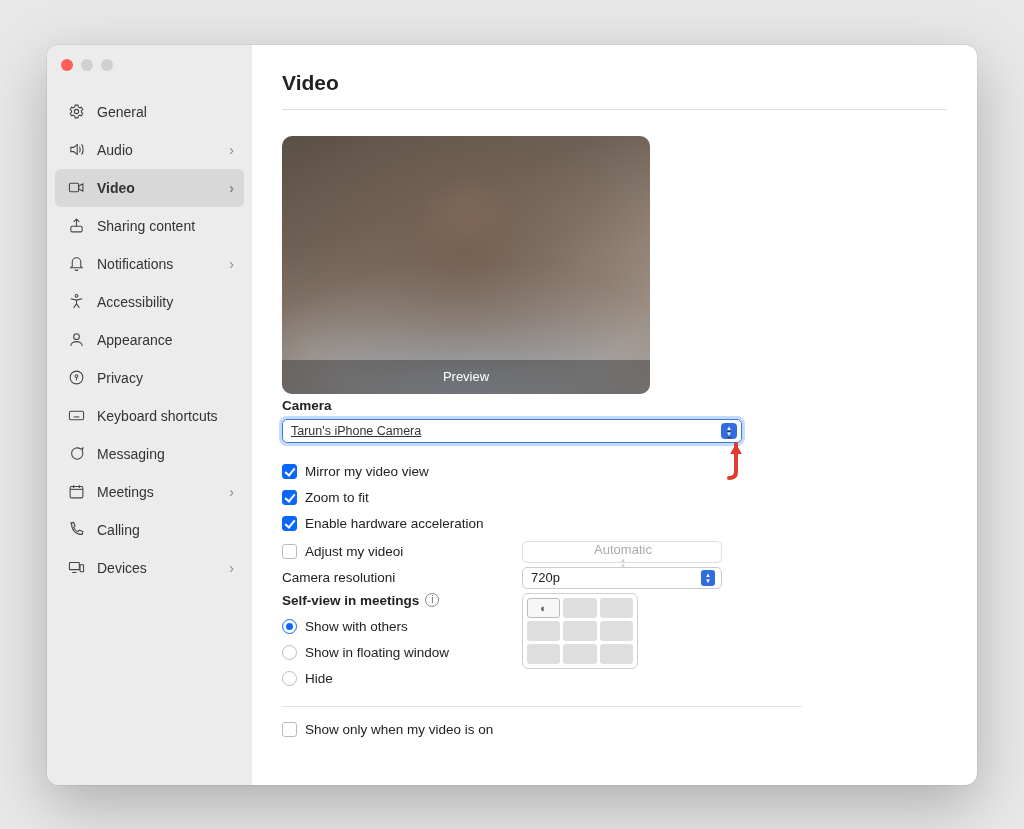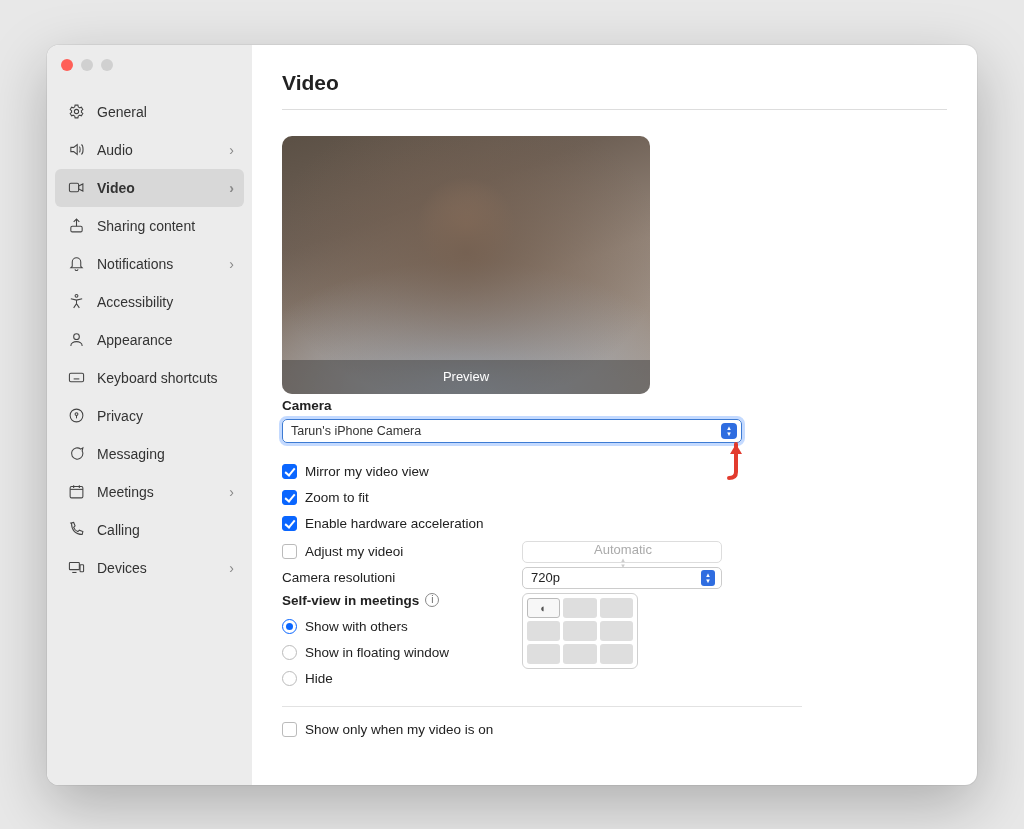--- a/index.html
+++ b/index.html
@@ -131,20 +131,21 @@
     border: 1px solid #3d7bd3;
     outline: 3px solid rgba(85,150,255,0.35);
     border-radius: 5px;
     display:flex; align-items:center;
     padding: 0 4px 0 8px;
     background:#fff;
     font-size: 12.5px;
     color:#333;
     margin-bottom: 16px;
     position: relative;
+    text-decoration: underline;
   }
   .select .value { flex:1; }
   .select .stepper {
     width:16px;height:16px;background:#2f6de0;border-radius:4px;
     display:flex;flex-direction:column;align-items:center;justify-content:center;
     color:#fff;font-size:7px;line-height:6px;
   }
   .arrow-annotation {
     position:absolute;
     right:-10px; top: 22px;
@@ -309,36 +310,36 @@
             <circle cx="12" cy="8" r="4"></circle>
             <path d="M4 21c0-4 4-6 8-6s8 2 8 6"></path>
           </svg>
       </span>
       <span class="label">Appearance</span>
     </div>
 
     <div class="side-item">
       <span class="icon">
         <svg viewBox="0 0 24 24">
-            <rect x="2" y="6" width="20" height="12" rx="2"></rect>
-            <path d="M6 10h0M10 10h0M14 10h0M18 10h0M8 14h8"></path>
-          </svg>
-      </span>
-      <span class="label">Keyboard shortcuts</span>
-    </div>
-
-    <div class="side-item">
-      <span class="icon">
-        <svg viewBox="0 0 24 24">
             <circle cx="12" cy="12" r="9"></circle>
             <circle cx="12" cy="10" r="2"></circle>
             <path d="M12 12v4"></path>
           </svg>
       </span>
       <span class="label">Privacy</span>
+    </div>
+
+    <div class="side-item">
+      <span class="icon">
+        <svg viewBox="0 0 24 24">
+            <rect x="2" y="6" width="20" height="12" rx="2"></rect>
+            <path d="M6 10h0M10 10h0M14 10h0M18 10h0M8 14h8"></path>
+          </svg>
+      </span>
+      <span class="label">Keyboard shortcuts</span>
     </div>
 
     <div class="side-item">
       <span class="icon">
         <svg viewBox="0 0 24 24">
             <path d="M21 12a8 8 0 1 1-3-6.2L21 4l-1 4.5A8 8 0 0 1 21 12z"></path>
           </svg>
       </span>
       <span class="label">Messaging</span>
     </div>

